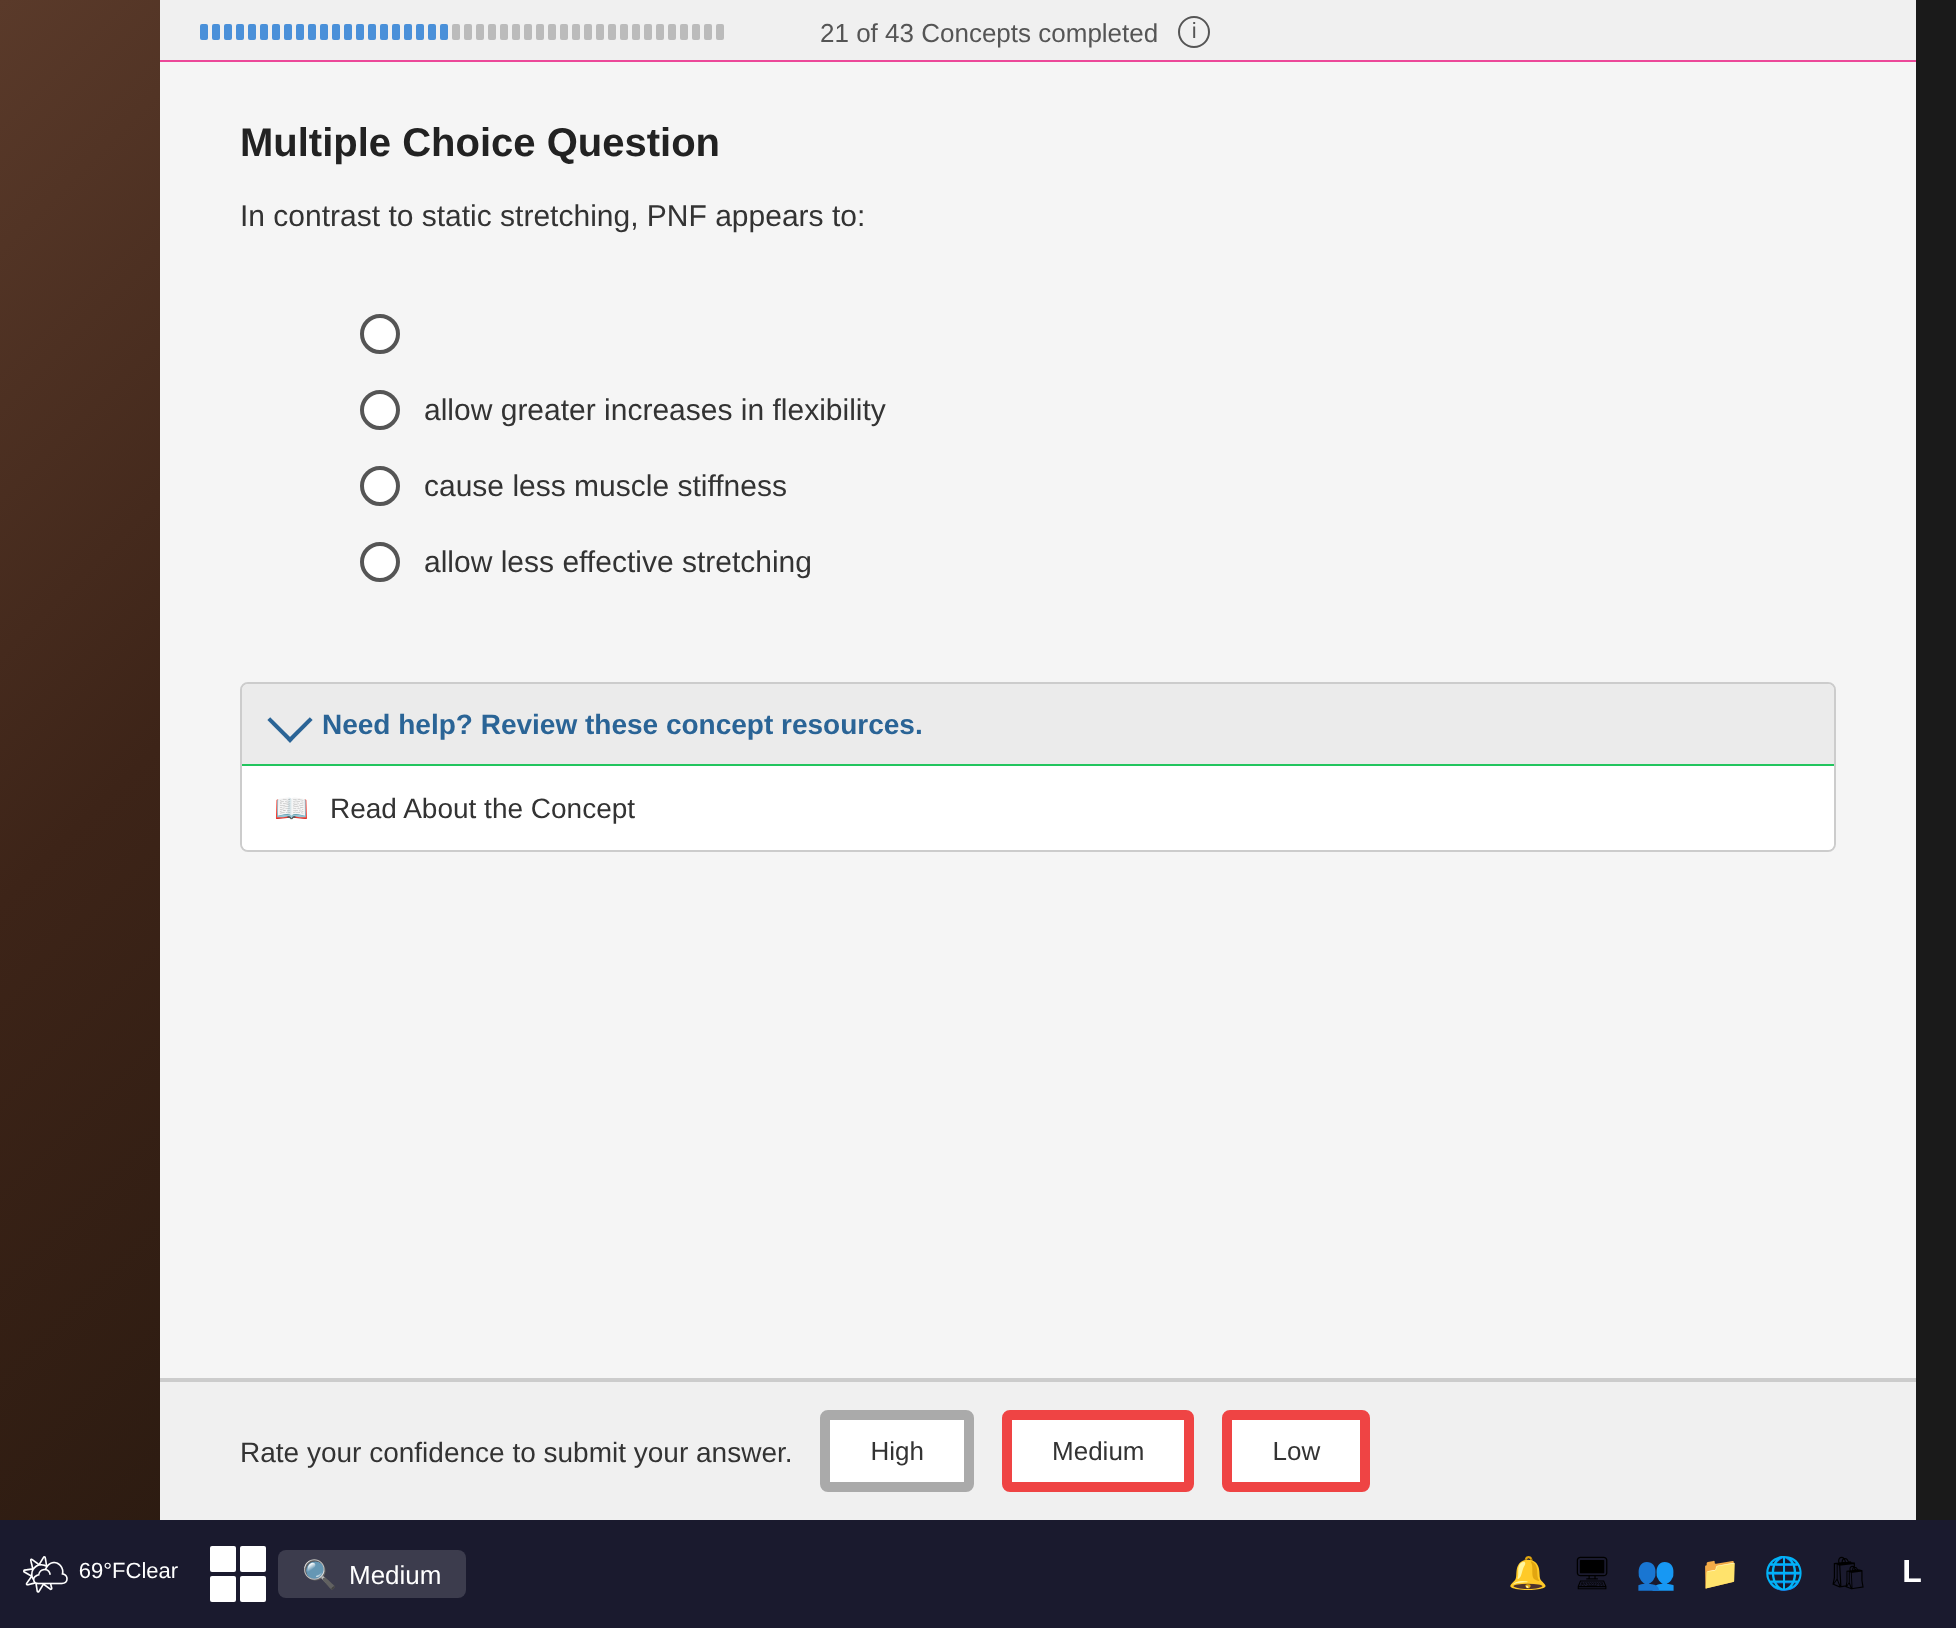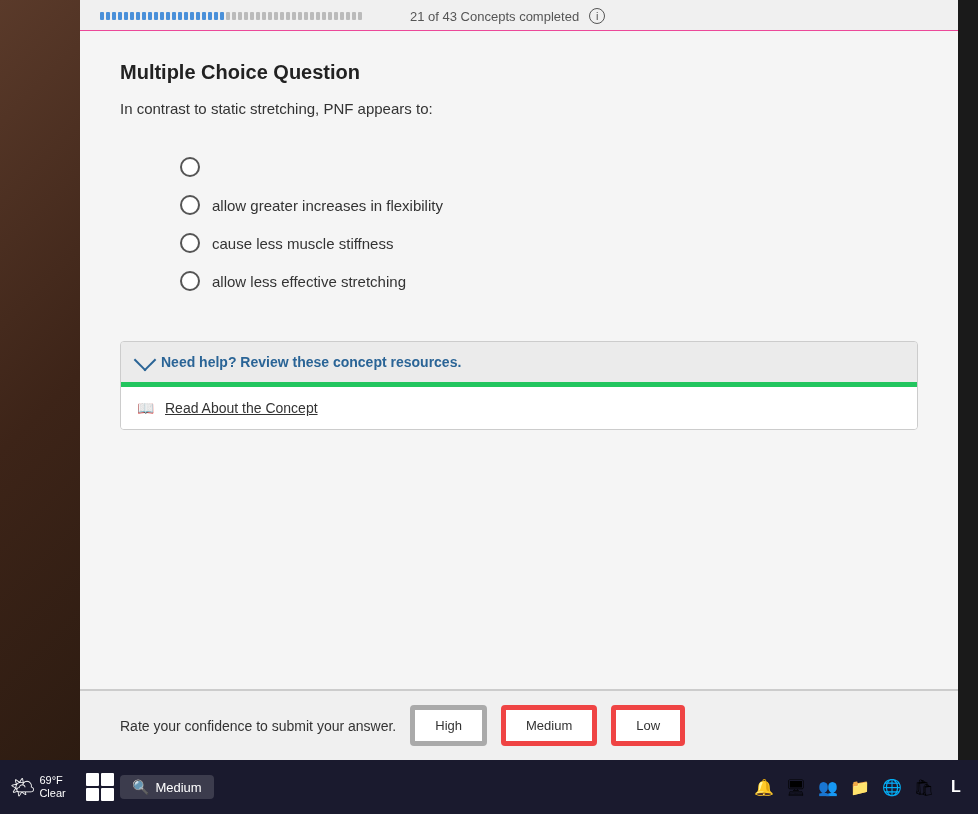--- a/index.html
+++ b/index.html
@@ -125,21 +125,21 @@
       margin-top: 20px;
       overflow: hidden;
     }
 
     .help-header {
       display: flex;
       align-items: center;
       gap: 8px;
       padding: 12px 16px;
       background: #ebebeb;
-      border-bottom: 5px solid #22c55e;
+      border-bottom: 1px solid #22c55e;
       cursor: pointer;
     }
 
     .chevron-down {
       width: 16px;
       height: 16px;
       border-right: 2px solid #2a6496;
       border-bottom: 2px solid #2a6496;
       transform: rotate(45deg);
       display: inline-block;
@@ -165,21 +165,20 @@
       height: 18px;
       display: inline-flex;
       align-items: center;
       justify-content: center;
       font-size: 14px;
     }
 
     .help-link-text {
       font-size: 14px;
       color: #333;
-      text-decoration: underline;
       cursor: pointer;
     }
 
     
     .confidence-bar {
       background: #f0f0f0;
       border-top: 2px solid #ccc;
       padding: 14px 40px;
       display: flex;
       align-items: center;
@@ -226,21 +225,21 @@
       gap: 4px;
       color: white;
       font-size: 11px;
       min-width: 60px;
     }
     .weather-icon {
       font-size: 20px;
     }
     .weather-text {
       display: flex;
-      flex-direction: column;
+      flex-direction: row;
       line-height: 1.2;
     }
 
     .taskbar-start {
       width: 28px;
       height: 28px;
       display: grid;
       grid-template-columns: 1fr 1fr;
       gap: 2px;
       cursor: pointer;

